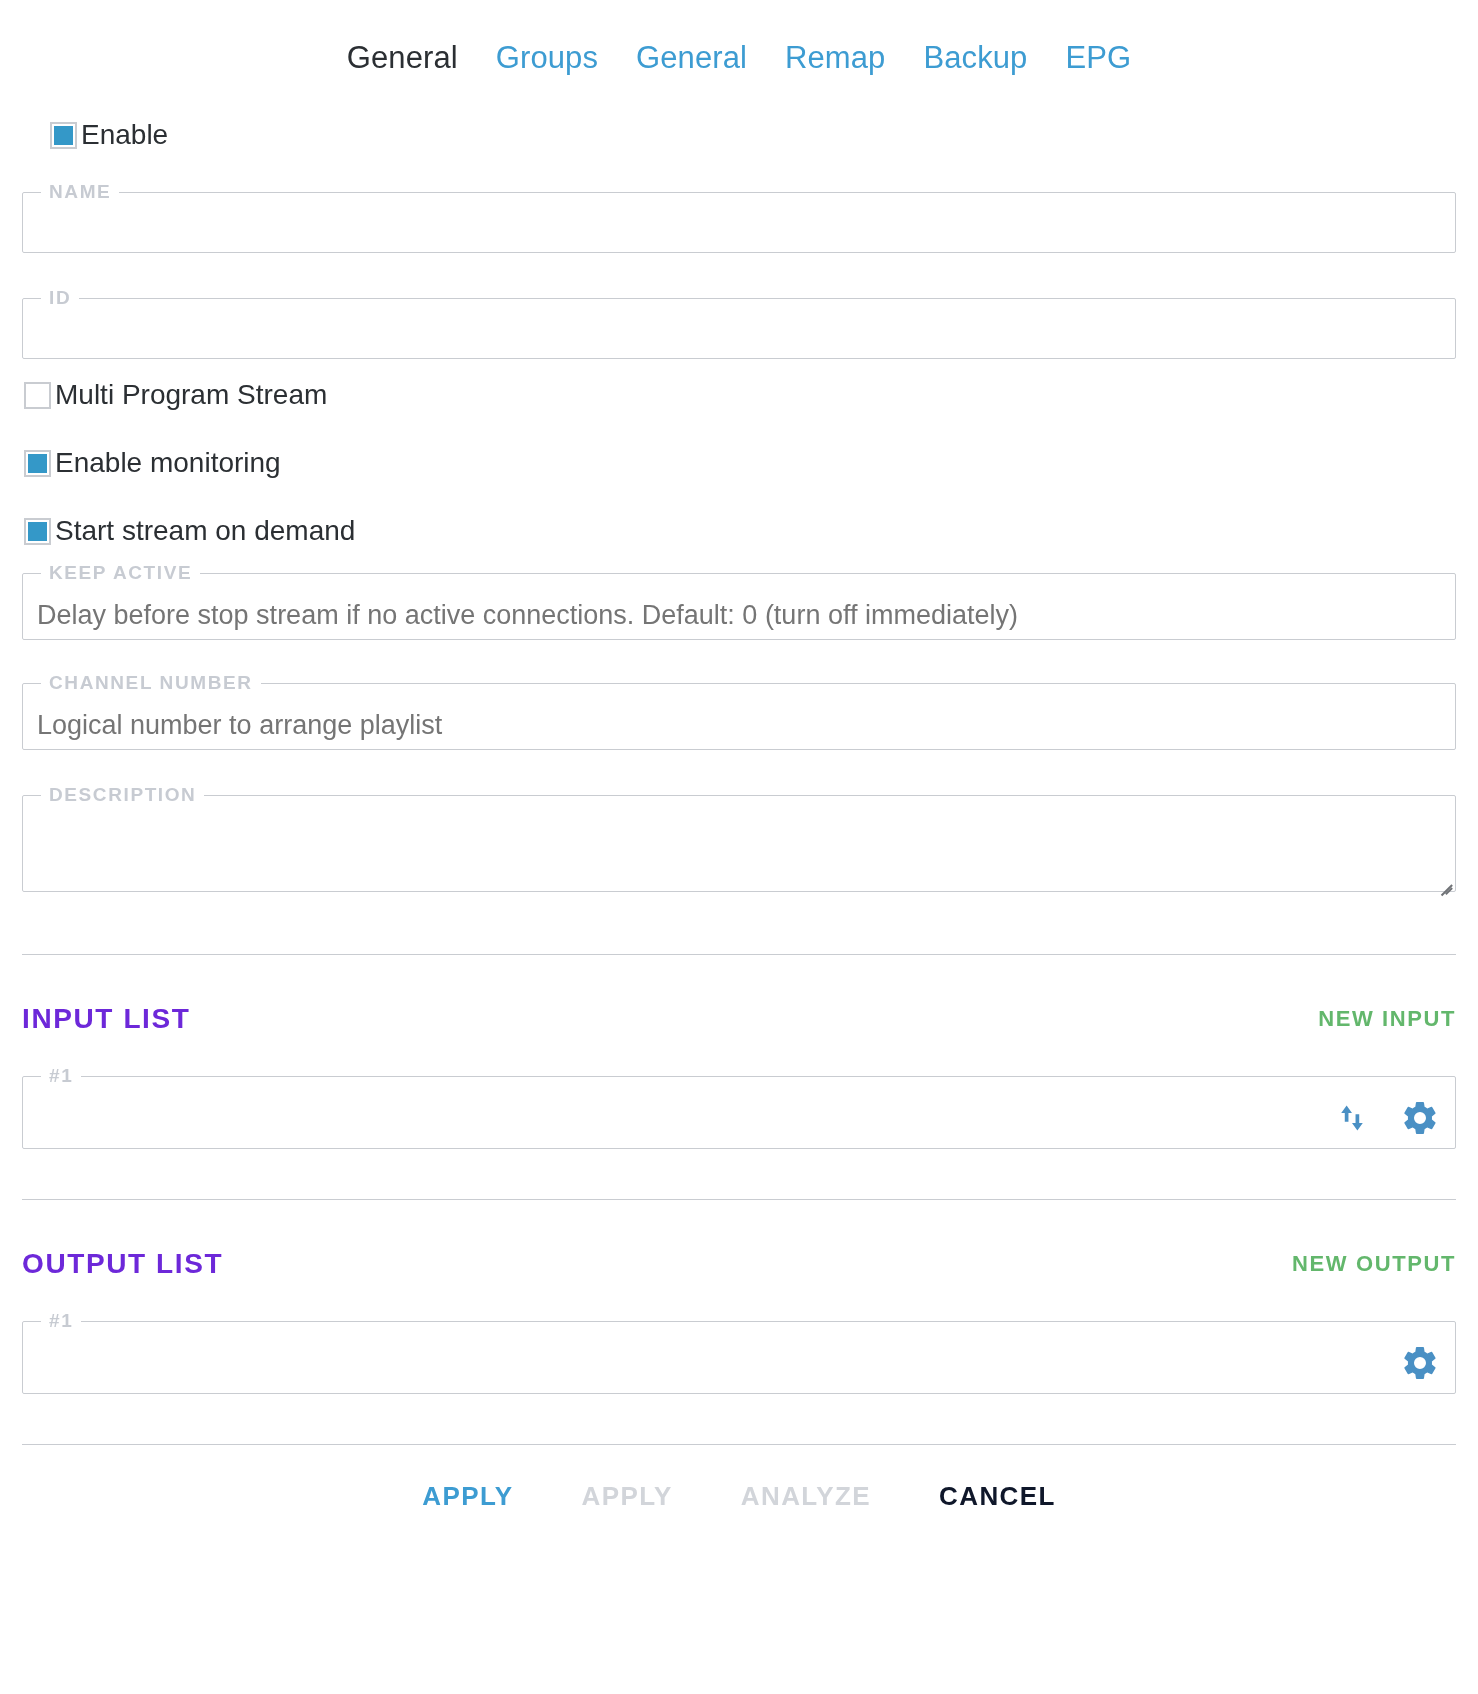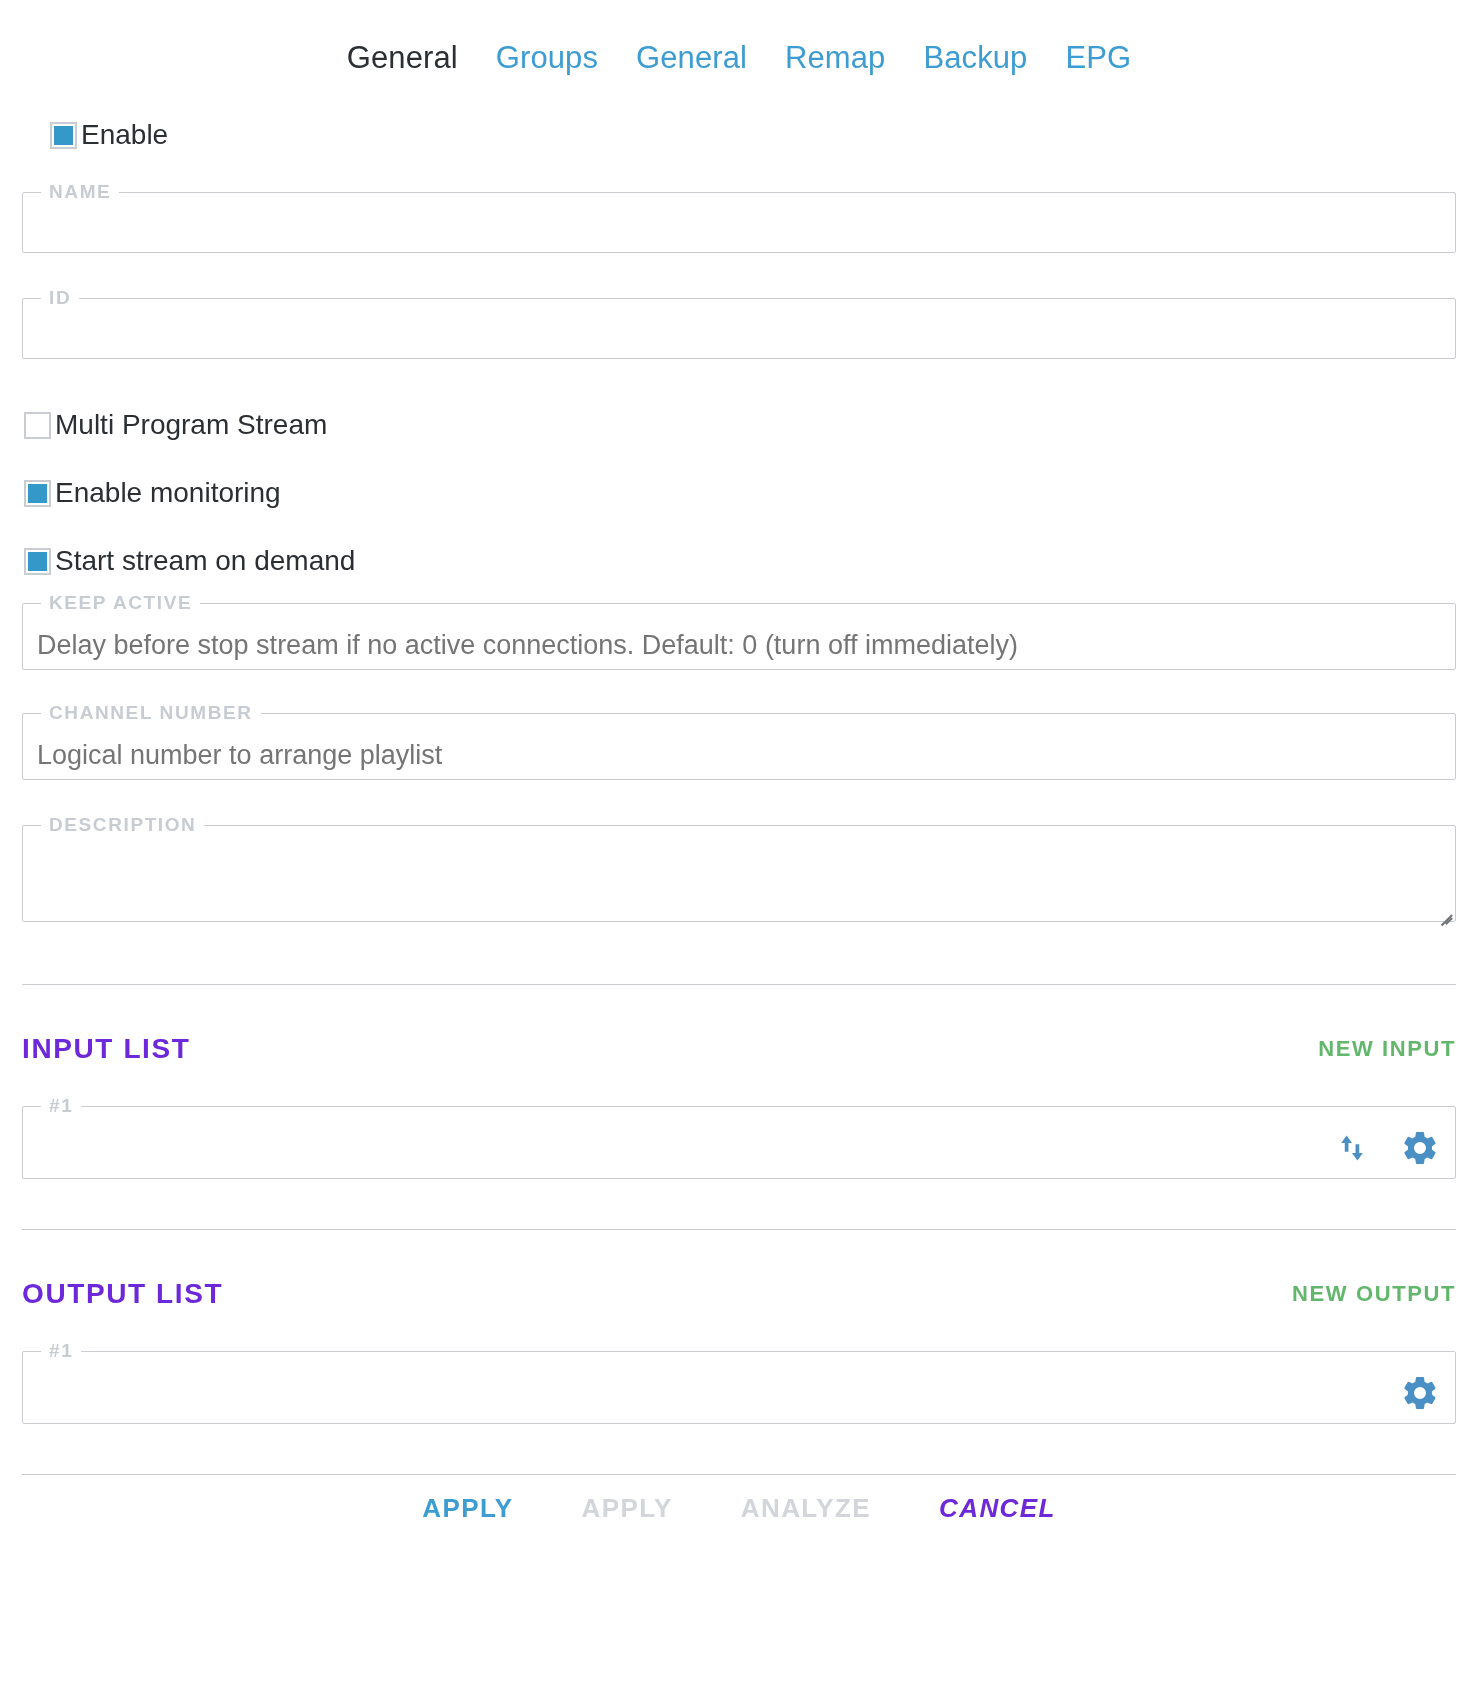--- a/index.html
+++ b/index.html
@@ -203,37 +203,37 @@
     height: 42px;
     display: flex;
     align-items: center;
     justify-content: center;
     cursor: pointer;
   }
   .icon-btn svg { display: block; }
 
   
   .actions {
-    margin-top: 18px;
+    margin-top: 36px;
     display: flex;
     justify-content: center;
     align-items: baseline;
     gap: 0;
     text-align: center;
   }
   .act {
     font-size: 26px;
     font-weight: bold;
     letter-spacing: 1.4px;
     cursor: pointer;
     padding: 0 34px;
   }
   .act.primary  { color: #3d9cd2; }
   .act.disabled { color: #d2d5da; cursor: default; }
-  .act.dark     { color: #6d28d9; font-style: italic; }
+  .act.dark     { color: #0f172a; }
 </style>
 </head>
 <body>
 
 <div class="page">
 
   <nav class="tabbar">
     <div class="tab active">General</div>
     <div class="tab">Groups</div>
     <div class="tab">General</div>
@@ -250,21 +250,21 @@
   <fieldset class="field f-name">
     <legend>NAME</legend>
     <input class="fval" type="text" placeholder="" style="">
   </fieldset>
 
   <fieldset class="field f-id">
     <legend>ID</legend>
     <input class="fval" type="text" placeholder="" style="">
   </fieldset>
 
-  <div class="chk-row r-multi" style="margin-top:52px;">
+  <div class="chk-row r-multi" style="margin-top:22px;">
     <span class="cbox"></span>
     <span class="chk-label">Multi Program Stream</span>
   </div>
 
   <div class="chk-row r-monitor">
     <span class="cbox checked"></span>
     <span class="chk-label">Enable monitoring</span>
   </div>
 
   <div class="chk-row r-ondemand">

